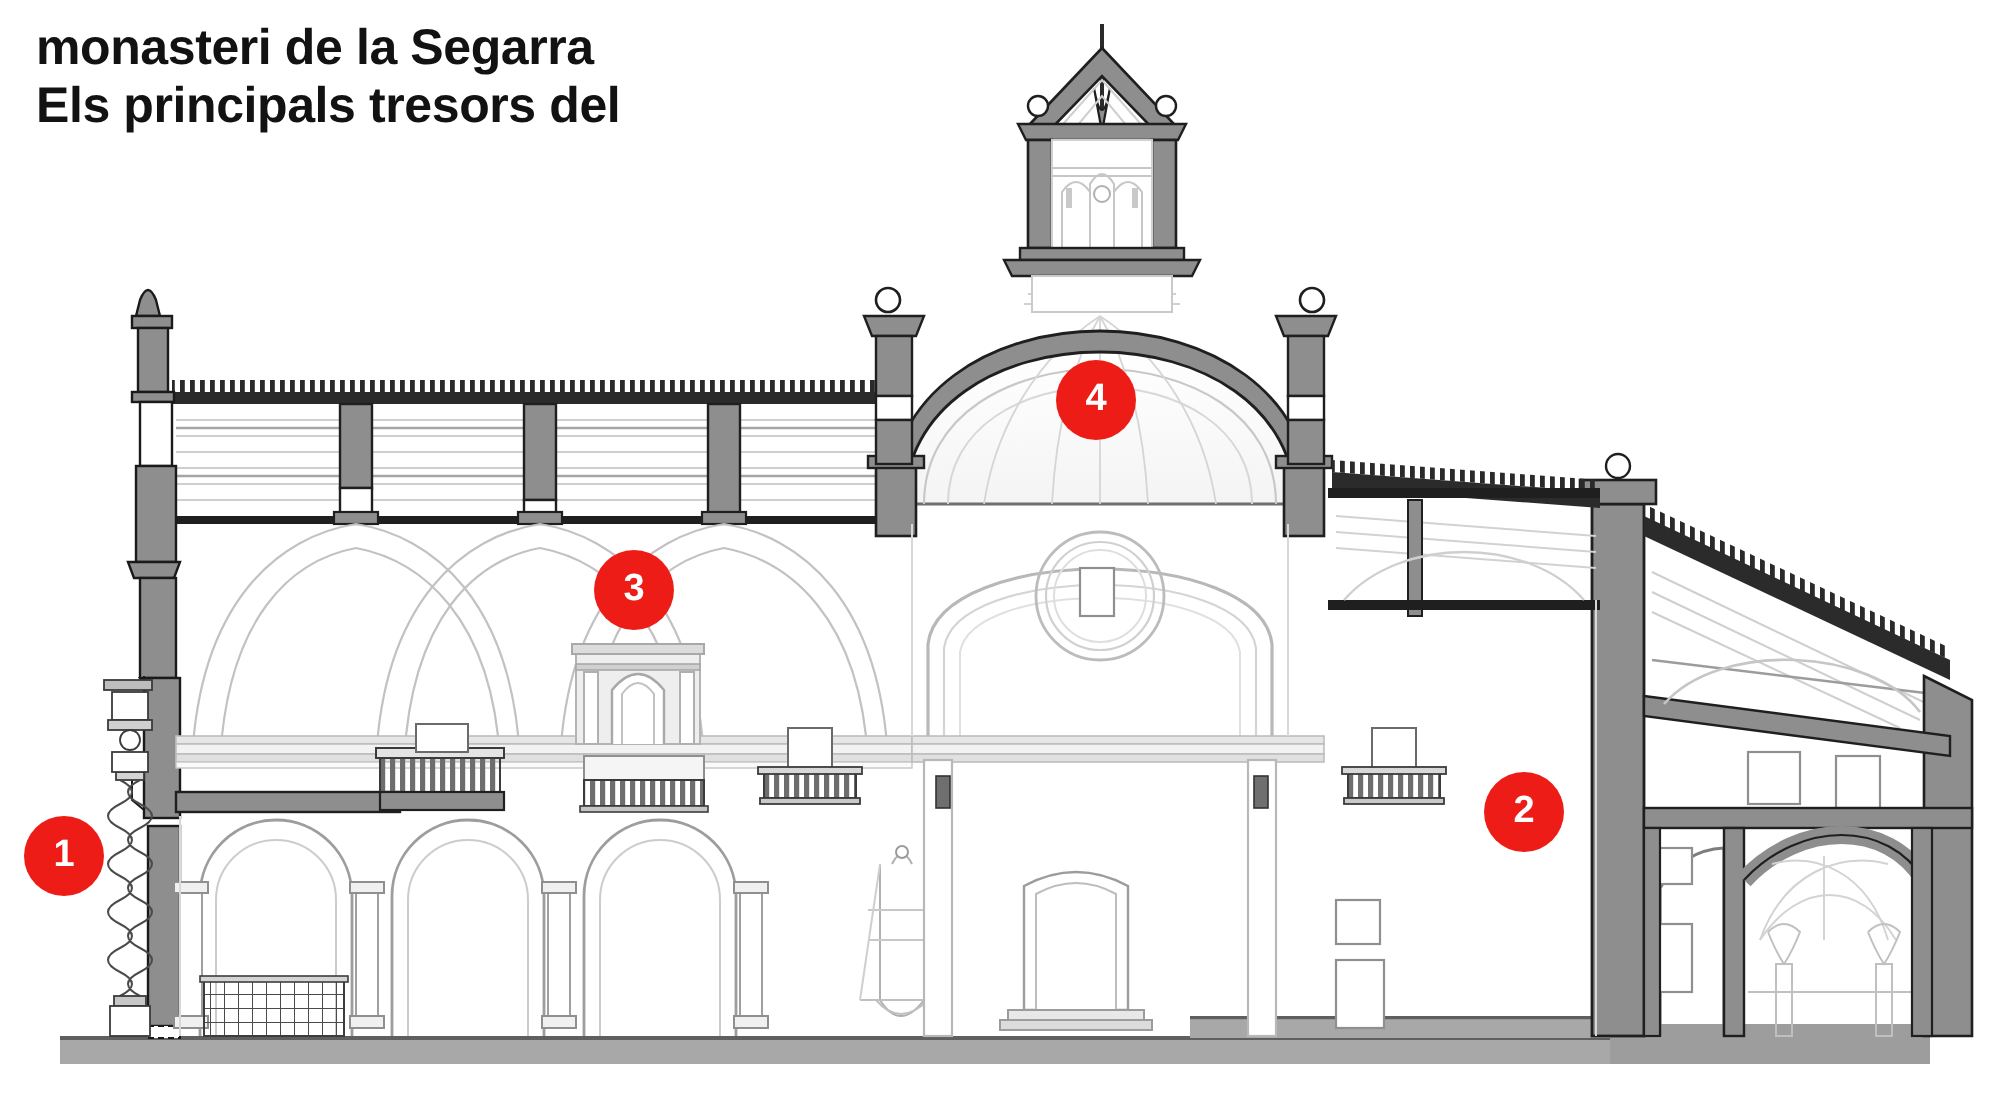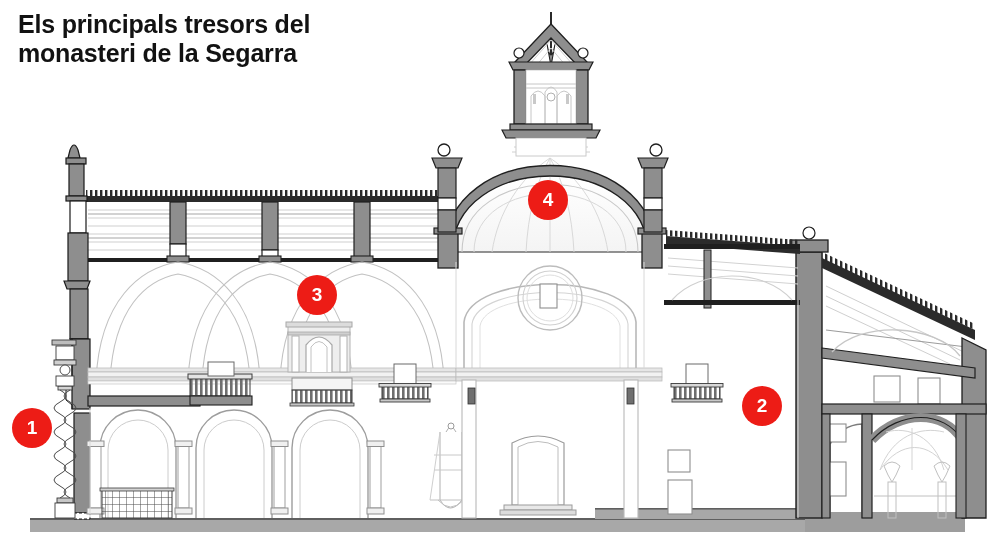--- a/index.html
+++ b/index.html
@@ -61,22 +61,22 @@
     box-sizing: border-box;
     user-select: none;
   }
 </style>
 </head>
 <body>
 
 <div id="stage">
 
   <div id="title-block">
+    <div class="title-line">monasteri de la Segarra</div>
     <div class="title-line">Els principals tresors del</div>
-    <div class="title-line">monasteri de la Segarra</div>
   </div>
 
   <svg id="drawing" viewBox="0 0 1000 550">
     <defs>
       <pattern id="hatchTiles" width="6" height="6" patternUnits="userSpaceOnUse">
         <path d="M0 6 L6 0" stroke="#9a9a9a" stroke-width="0.7"></path>
       </pattern>
       <pattern id="grille" width="7" height="7" patternUnits="userSpaceOnUse">
         <path d="M0 0 L0 7 M0 0 L7 0" stroke="#4a4a4a" stroke-width="1"></path>
       </pattern>

